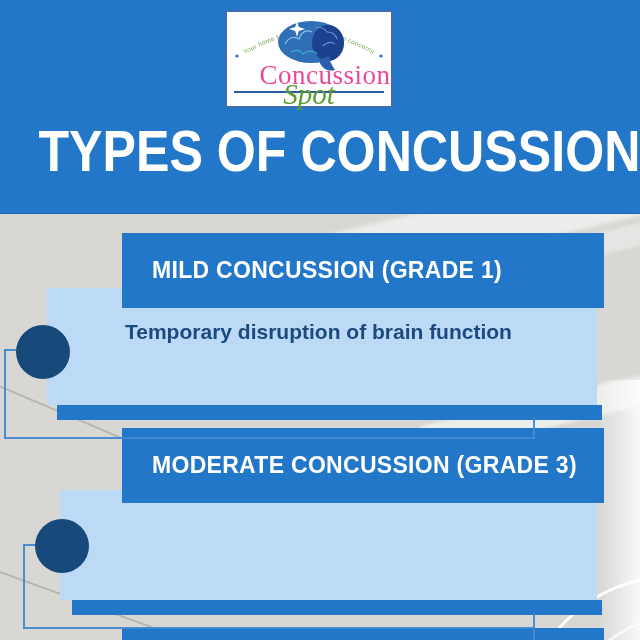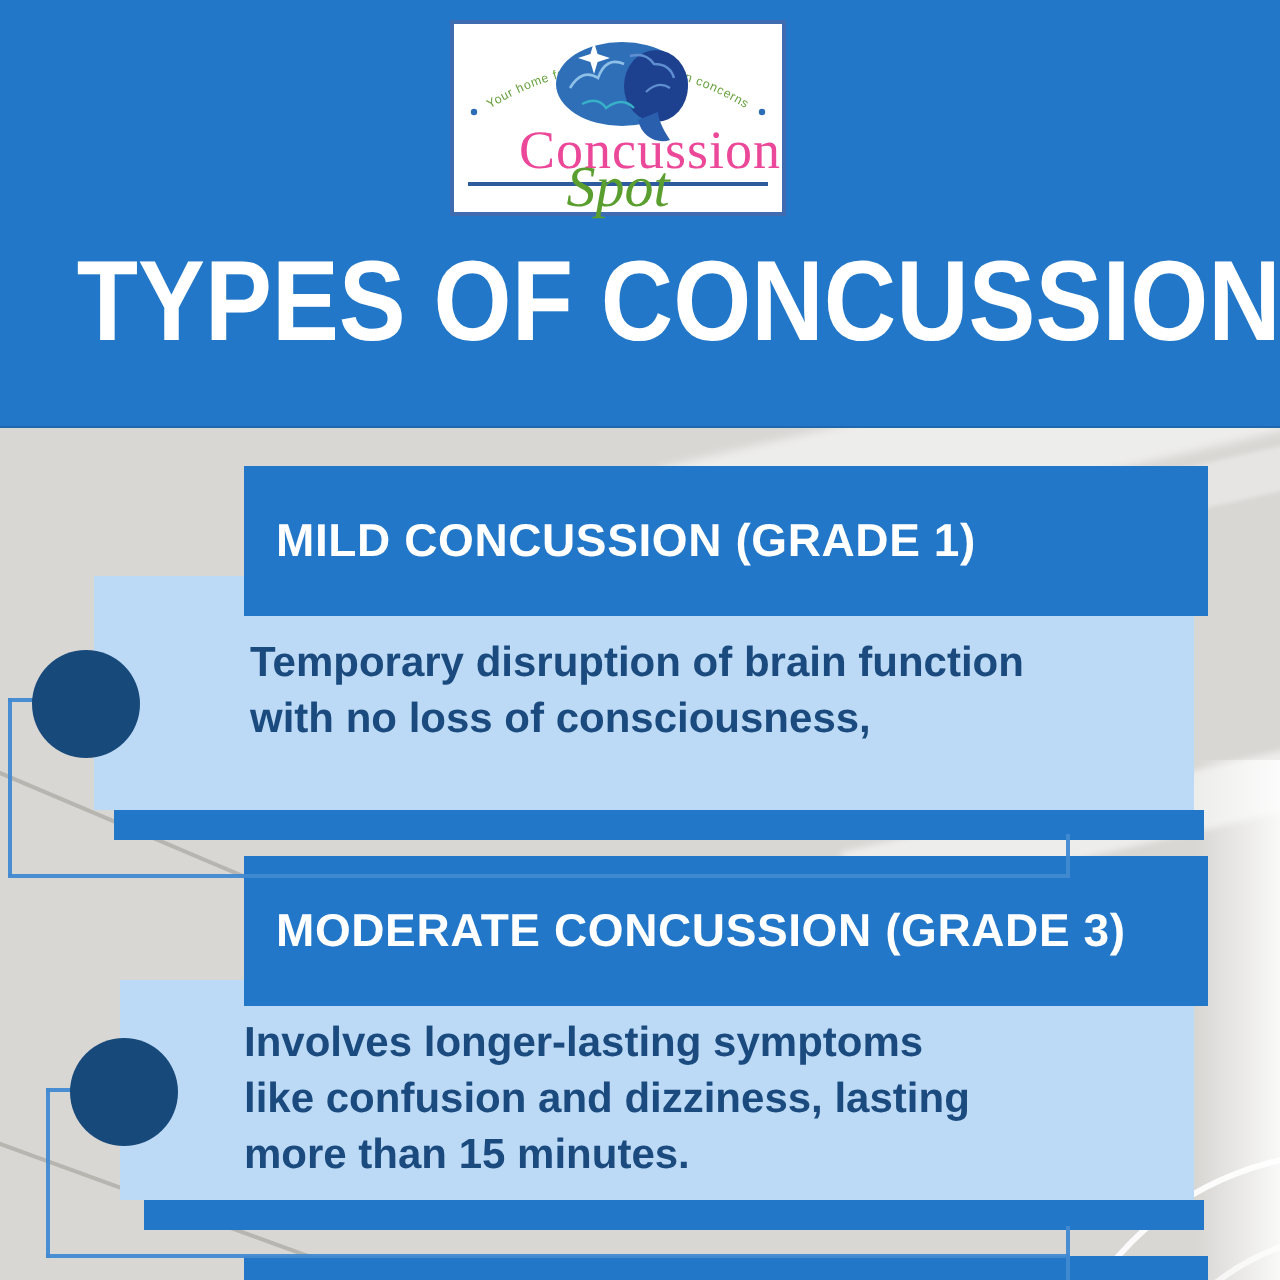--- a/index.html
+++ b/index.html
@@ -35,21 +35,21 @@
   .brand-rule{position:absolute;left:7px;right:7px;top:79px;height:1.5px;background:#2d5b9e;}
   .brand2{position:absolute;left:0;top:68px;width:100%;text-align:center;
     font-family:"Liberation Serif", serif;font-size:29px;color:#5a9e2f;line-height:1;z-index:2;font-style:italic;}
   
   .conn{position:absolute;background:#418ad2;z-index:6;opacity:.95;}
   
   .lightbox{position:absolute;background:#bcdaf6;z-index:2;}
   .strip{position:absolute;background:#2277c8;z-index:2;}
   .card-header{
     position:absolute;background:#2277c8;z-index:4;display:flex;align-items:center;
-    color:#ffffff;font-weight:bold;font-size:23px;letter-spacing:.3px;padding-left:16px;box-sizing:border-box;
+    color:#ffffff;font-weight:bold;font-size:23px;letter-spacing:.3px;padding-left:30px;box-sizing:border-box;
     white-space:nowrap;
   }
   .bullet{position:absolute;border-radius:50%;background:#17497b;z-index:7;}
   .body-text{position:absolute;z-index:3;color:#1b4b7e;font-weight:bold;font-size:21px;line-height:28px;}
   .body-text div{white-space:nowrap;}
 </style>
 </head>
 <body>
 
 <div class="page">
@@ -109,30 +109,24 @@
   <div class="conn" style="left:533px;top:613px;width:2px;height:27px;"></div>
 
   <div class="lightbox" style="left:47px;top:288px;width:550px;height:117px;"></div>
   <div class="strip" style="left:57px;top:405px;width:545px;height:15px;"></div>
   <div class="card-header" style="left:122px;top:233px;width:482px;height:75px;">
     <span>MILD CONCUSSION (GRADE 1)</span>
   </div>
   <div class="bullet" style="left:16px;top:325px;width:54px;height:54px;"></div>
   <div class="body-text" style="left:125px;top:318px;">
     <div>Temporary disruption of brain function</div>
-    <div>with no loss of consciousness,</div>
   </div>
 
   <div class="lightbox" style="left:60px;top:490px;width:537px;height:110px;"></div>
   <div class="strip" style="left:72px;top:600px;width:530px;height:15px;"></div>
   <div class="card-header" style="left:122px;top:428px;width:482px;height:75px;">
     <span>MODERATE CONCUSSION (GRADE 3)</span>
   </div>
   <div class="bullet" style="left:35px;top:519px;width:54px;height:54px;"></div>
-  <div class="body-text" style="left:122px;top:508px;">
-    <div>Involves longer-lasting symptoms</div>
-    <div>like confusion and dizziness, lasting</div>
-    <div>more than 15 minutes.</div>
-  </div>
 
   <div class="card-header" style="left:122px;top:628px;width:482px;height:75px;"></div>
 
 </div>
 
 </body></html>

